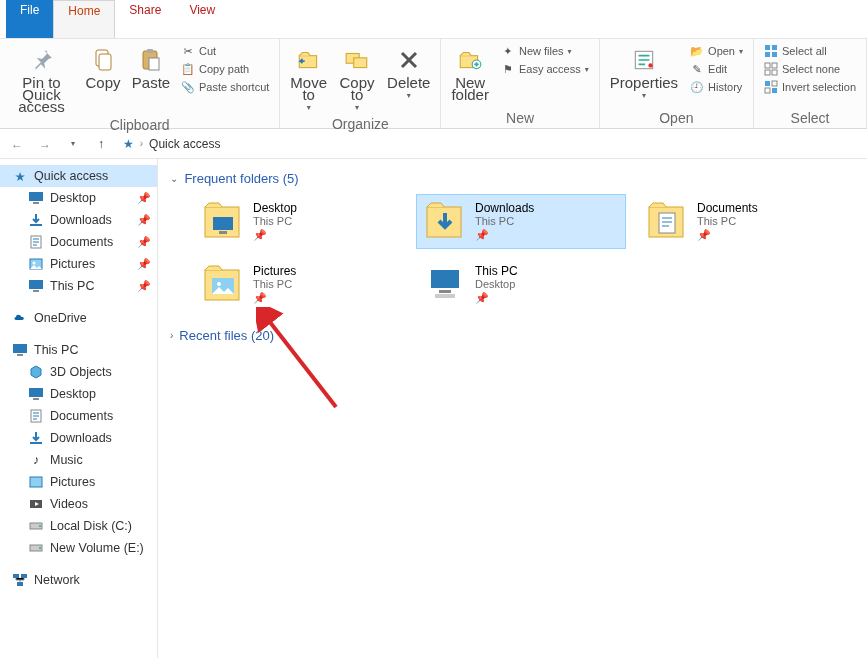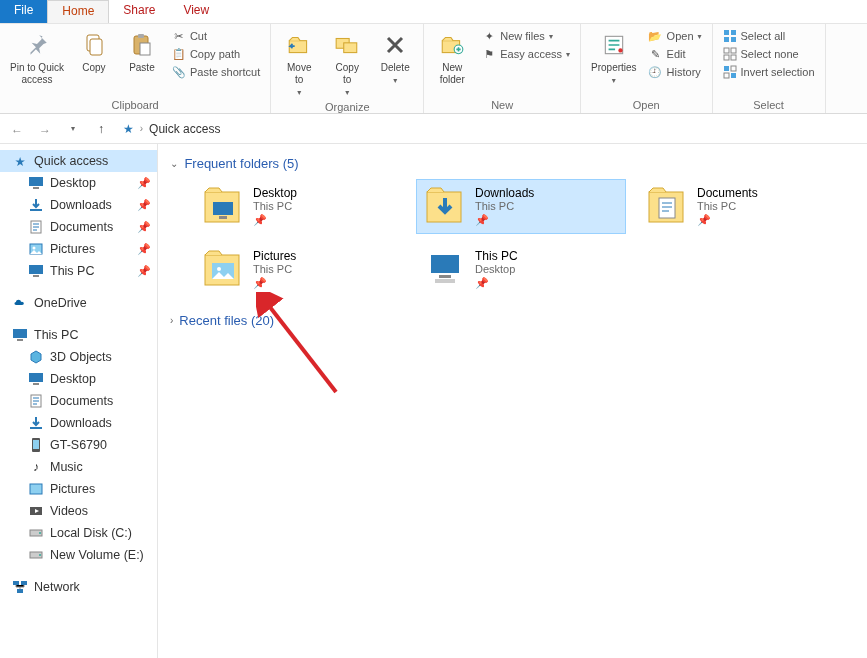--- a/index.html
+++ b/index.html
@@ -1,31 +1,31 @@
 <!DOCTYPE html>
 <html><head>
 <meta charset="utf-8">
 <style>
 * { box-sizing: border-box; margin: 0; padding: 0; }
 body { font-family: "Segoe UI", Tahoma, sans-serif; font-size: 12px; color: #333; background: #fff; width: 867px; height: 658px; overflow: hidden; }
 
 
-.tabs { display: flex; height: 24px; background: #fff; border-bottom: 1px solid #e5e5e5; }
+.tabs { display: flex; height: 39px; background: #fff; border-bottom: 1px solid #e5e5e5; padding-left: 6px; }
 .tab { padding: 3px 14px; cursor: pointer; color: #b91c1c; }
 .tab.file { background: #1979ca; color: #fff; }
 .tab.active { background: #f5f5f5; border: 1px solid #d4d4d4; border-bottom: none; color: #c2410c; }
 
 
 .ribbon { display: flex; height: 90px; background: #fcfcfc; border-bottom: 1px solid #dadada; }
 .group { display: flex; flex-direction: column; align-items: center; padding: 4px 6px 0; border-right: 1px solid #e5e5e5; }
 .group-body { display: flex; flex: 1; align-items: flex-start; gap: 4px; }
-.group-label { font-size: 11px; color: #6a6a6a; padding: 2px 0; }
+.group-label { font-size: 14px; color: #6a6a6a; padding: 2px 0; }
 .rbtn { display: flex; flex-direction: column; align-items: center; justify-content: flex-start; padding: 2px 4px; min-width: 44px; cursor: pointer; text-align: center; color: #444; gap: 2px; }
 .rbtn .ico { width: 30px; height: 30px; display: flex; align-items: center; justify-content: center; }
-.rbtn span.lbl { font-size: 10px; line-height: 12px; }
+.rbtn span.lbl { font-size: 15px; line-height: 12px; }
 .small-col { display: flex; flex-direction: column; gap: 2px; }
 .small-row { display: flex; align-items: center; gap: 4px; padding: 1px 4px; cursor: pointer; color: #555; font-size: 11px; white-space: nowrap; }
 .small-row .sico { width: 14px; height: 14px; display: flex; align-items: center; justify-content: center; }
 
 svg { display: block; }
 .caret { font-size: 8px; color: #666; }
 
 
 .addr { display: flex; align-items: center; height: 30px; border-bottom: 1px solid #e5e5e5; padding: 0 6px; gap: 6px; }
 .nav-btn { width: 22px; height: 22px; display: flex; align-items: center; justify-content: center; color: #888; cursor: pointer; }
@@ -386,29 +386,20 @@
     <div class="tree-item indent2">
       <span class="tico">
           <svg width="16" height="16">
             <path d="M8 2v8m-3-3l3 3 3-3" stroke="#2a7ab8" stroke-width="2" fill="none"></path>
             <rect x="2" y="12" width="12" height="2" fill="#2a7ab8"></rect>
           </svg>
         </span>
       <span>Downloads</span>
     </div>
     <div class="tree-item indent2">
-      <span class="tico">
-          <svg width="16" height="16">
-            <rect x="4" y="1" width="8" height="14" rx="1" fill="#555"></rect>
-            <rect x="5" y="3" width="6" height="9" fill="#8ed0f0"></rect>
-          </svg>
-        </span>
-      <span>GT-S6790</span>
-    </div>
-    <div class="tree-item indent2">
       <span class="tico">♪</span>
       <span>Music</span>
     </div>
     <div class="tree-item indent2">
       <span class="tico">
           <svg width="16" height="16">
             <rect x="2" y="3" width="12" height="10" fill="#8ed0f0" stroke="#2a7ab8"></rect>
           </svg>
         </span>
       <span>Pictures</span>

